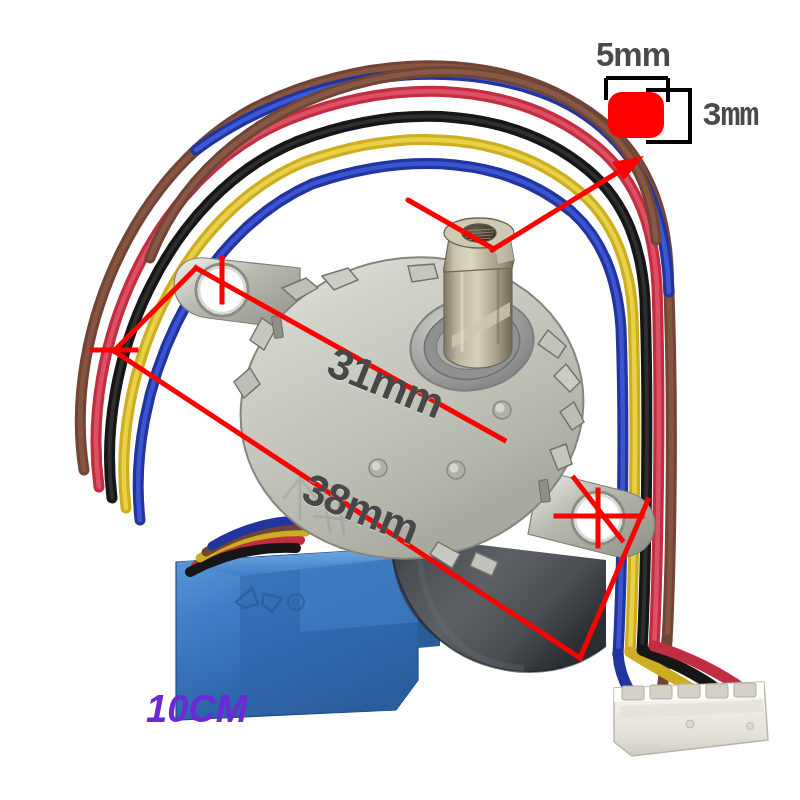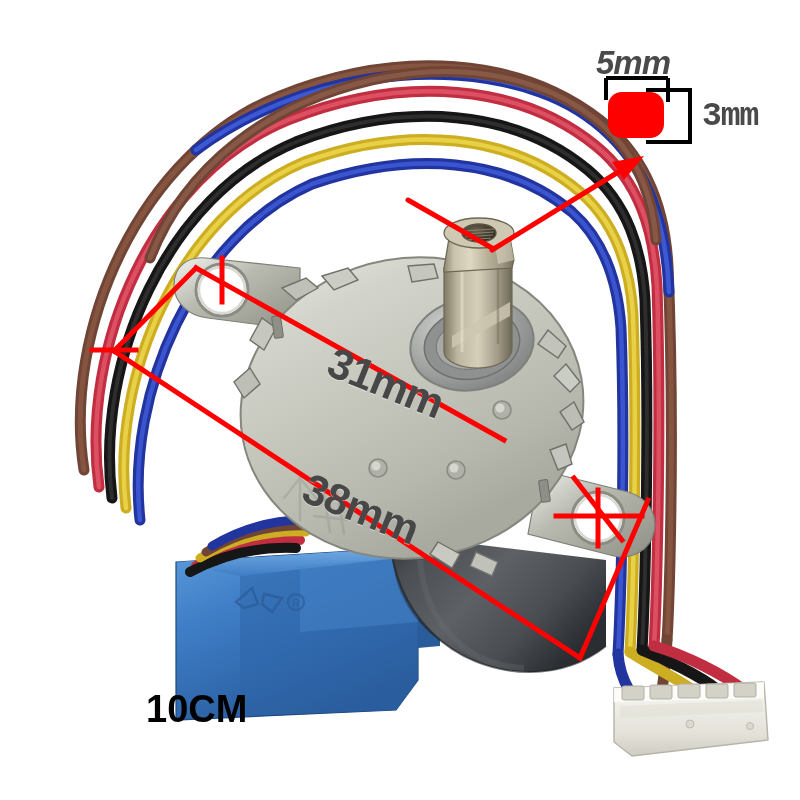--- a/index.html
+++ b/index.html
@@ -14,38 +14,38 @@
   #stage svg{display:block;width:800px;height:800px;}
   .lbl{
     position:absolute;
     font-family:"Liberation Sans",sans-serif;
     font-weight:bold;
     color:#3b3b3b;
     white-space:nowrap;
     user-select:none;
   }
   #label-5mm{
-    left:596px; top:44px;
+    left:596px; top:36px;
     font-size:33px;
     letter-spacing:-1px;
     color:#4a4a4a;
-    font-style:italic;
   }
   #label-3mm{
     left:702px; top:98px;
     font-size:33px;
     letter-spacing:-1px;
     color:#4a4a4a;
     font-family:Liberation Mono, monospace;
   }
   #label-10cm{
     left:146px; top:688px;
     font-size:38px;
     letter-spacing:0px;
-    color:#000000;
+    color:#6d28d9;
+    font-style:italic;
   }
   #label-31mm{
     left:330px; top:336px;
     font-size:43px;
     letter-spacing:-1px;
     color:#474747;
     transform:rotate(22deg);
     transform-origin:0 50%;
     text-shadow:0 1px 0 rgba(255,255,255,.45);
   }

